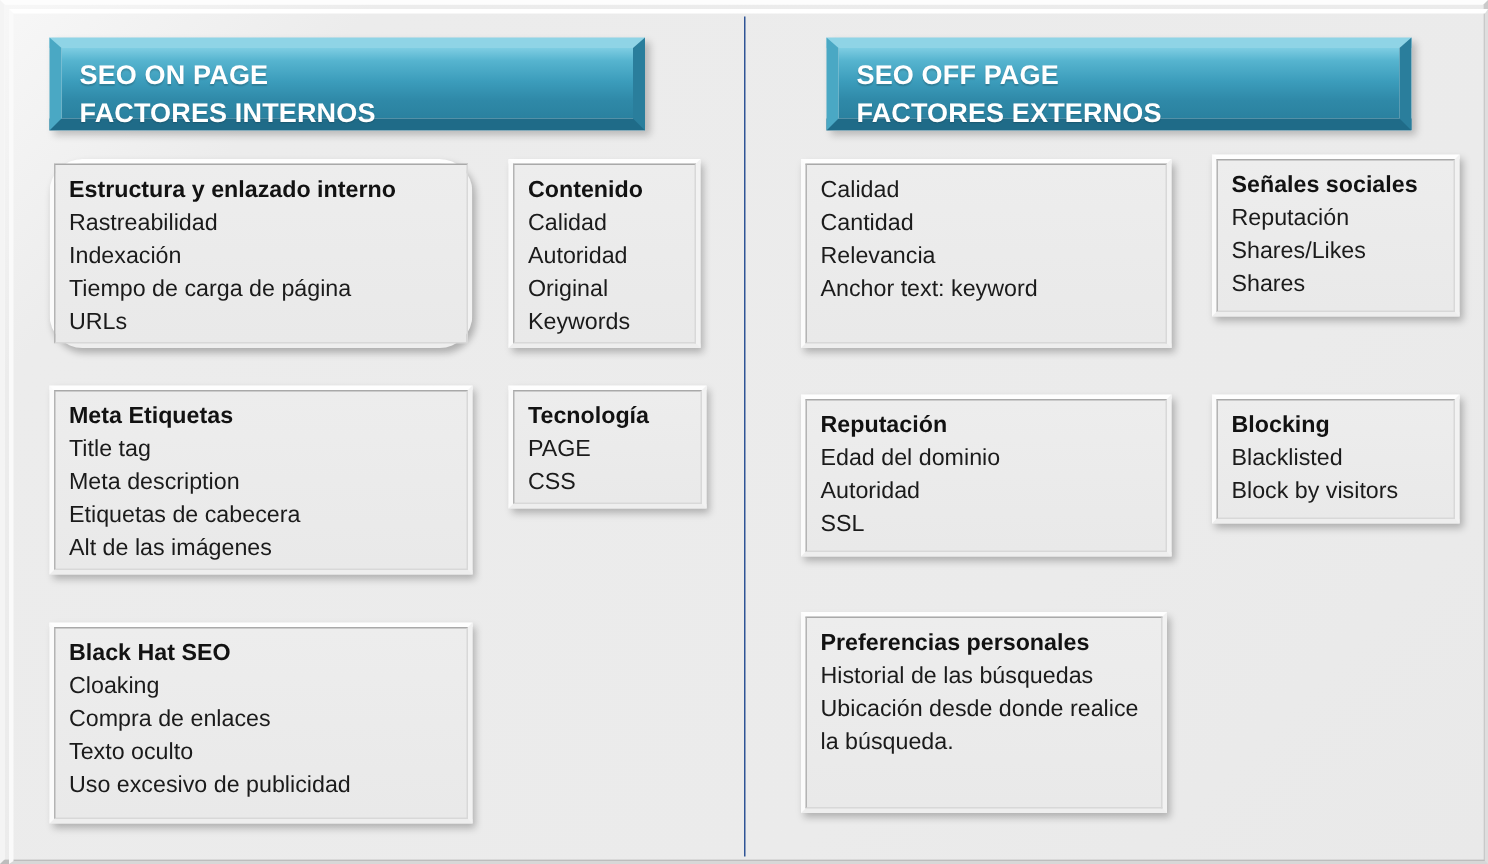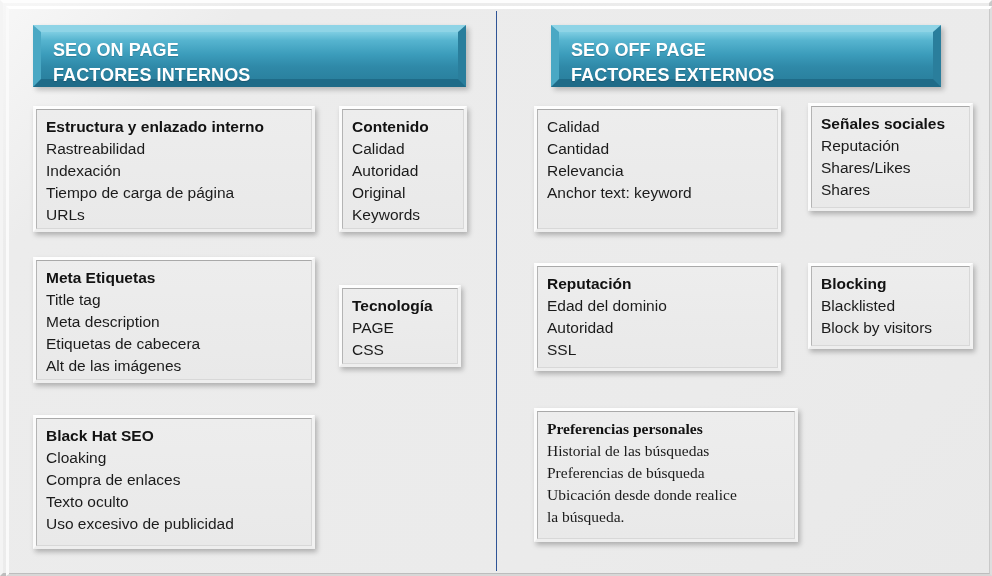--- a/index.html
+++ b/index.html
@@ -118,26 +118,26 @@
   }
 </style>
 </head>
 <body>
 
 <div class="page-frame">
   <div class="frame-inner"></div>
 
   <div class="divider"></div>
 
-  <div class="banner" style="left:30px; top:22px; width:433px; height:62px;">
+  <div class="banner" style="left:30px; top:22px; width:397px; height:62px;">
     <div class="banner-text">SEO ON PAGE
 FACTORES INTERNOS</div>
   </div>
 
-  <div class="card" style="left:30px; top:103px; width:282px; height:126px;">
+  <div class="card" style="left:30px; top:103px; width:282px; height:126px;border-radius:22px;">
     <div class="card-inner">
       <div class="card-title">Estructura y enlazado interno</div>
       <div class="card-item">Rastreabilidad</div>
       <div class="card-item">Indexación</div>
       <div class="card-item">Tiempo de carga de página</div>
       <div class="card-item">URLs</div>
     </div>
   </div>
 
   <div class="card" style="left:336px; top:103px; width:128px; height:126px;">
@@ -153,21 +153,21 @@
   <div class="card" style="left:30px; top:254px; width:282px; height:126px;">
     <div class="card-inner">
       <div class="card-title">Meta Etiquetas</div>
       <div class="card-item">Title tag</div>
       <div class="card-item">Meta description</div>
       <div class="card-item">Etiquetas de cabecera</div>
       <div class="card-item">Alt de las imágenes</div>
     </div>
   </div>
 
-  <div class="card" style="left:336px; top:254px; width:122px; height:82px;margin-top:28px;">
+  <div class="card" style="left:336px; top:254px; width:132px; height:82px;">
     <div class="card-inner">
       <div class="card-title">Tecnología</div>
       <div class="card-item">PAGE</div>
       <div class="card-item">CSS</div>
     </div>
   </div>
 
   <div class="card" style="left:30px; top:412px; width:282px; height:134px;padding-left:32px;">
     <div class="card-inner">
       <div class="card-title">Black Hat SEO</div>
@@ -211,23 +211,22 @@
   </div>
 
   <div class="card" style="left:805px; top:260px; width:165px; height:86px;">
     <div class="card-inner">
       <div class="card-title">Blocking</div>
       <div class="card-item">Blacklisted</div>
       <div class="card-item">Block by visitors</div>
     </div>
   </div>
 
-  <div class="card" style="left:531px; top:405px; width:264px; height:134px;font-family:Liberation Serif, serif;">
+  <div class="card" style="left:531px; top:405px; width:244px; height:134px;">
     <div class="card-inner">
       <div class="card-title">Preferencias personales</div>
       <div class="card-item">Historial de las búsquedas</div>
-      <div class="card-item">Preferencias de búsqueda</div>
       <div class="card-item">Ubicación desde donde realice</div>
       <div class="card-item">la búsqueda.</div>
     </div>
   </div>
 
 </div>
 
 </body></html>

